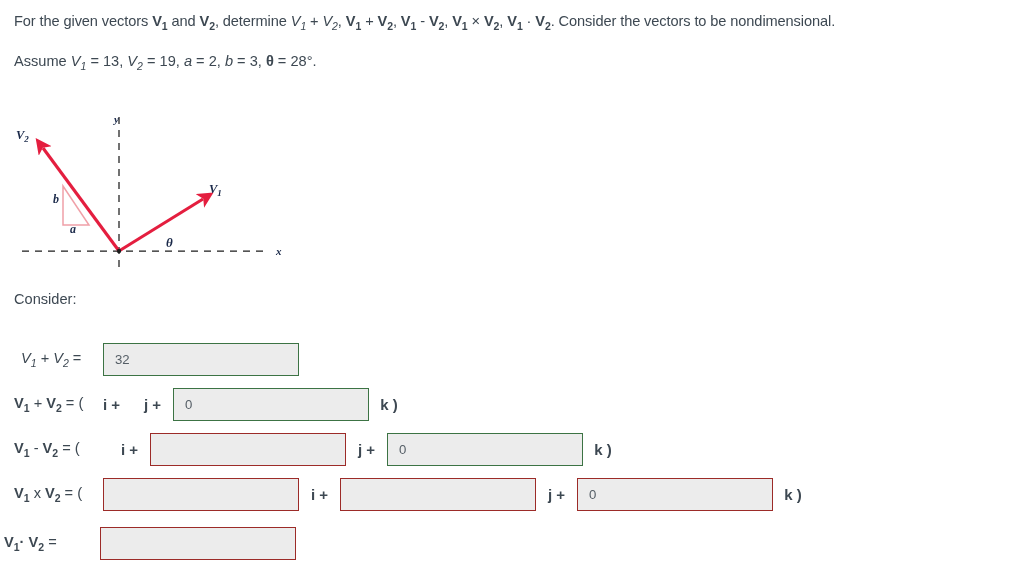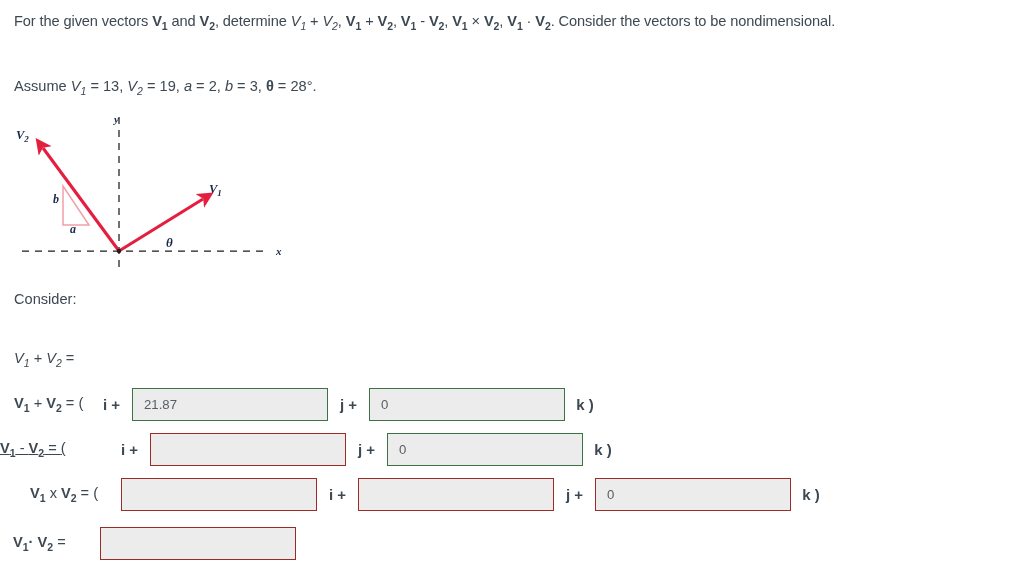--- a/index.html
+++ b/index.html
@@ -24,21 +24,21 @@
     top: 13px;
     width: 995px;
     font-size: 14.6px;
     line-height: 1.2;
     letter-spacing: -0.1px;
     white-space: nowrap;
   }
   .assume {
     position: absolute;
     left: 14px;
-    top: 78px;
+    top: 53px;
     font-size: 14.6px;
     line-height: 1.2;
     white-space: nowrap;
   }
 
   
   .vi  { font-style: italic; font-weight: 400; }
   .vb  { font-weight: 700; font-style: normal; }
   sub  { font-size: 0.72em; }
 
@@ -140,57 +140,57 @@
 
   <text x="166" y="147" font-family="'Liberation Serif', serif" font-style="italic" font-weight="700" font-size="13" fill="#1b2a4a">θ</text>
 
   <circle cx="119" cy="151" r="2.2" fill="#1d1d1d"></circle>
 </svg>
 </div>
 
 <div class="answers-label">Consider:</div>
 
 <div class="row" style="top:342px;">
-  <div class="row-label" style="width:96px; padding-left:14px; box-sizing:border-box;">
+  <div class="row-label" style="width:96px; padding-left:14px; box-sizing:border-box;margin-left:7px;">
     <span class="vi">V<sub>1</sub></span> + <span class="vi">V<sub>2</sub></span> =
   </div>
+  <div class="fld good" style="width:196px;">32</div>
 </div>
 
 <div class="row" style="top:387px;">
   <div class="row-label" style="width:91px; padding-left:14px; box-sizing:border-box;">
     <span class="vb">V<sub>1</sub></span> + <span class="vb">V<sub>2</sub></span> = <span class="paren">(</span>
   </div>
   <span class="sep" style="width:41px; text-align:center;">i +</span>
-  <div class="fld good" style="width:196px;">21.87</div>
   <span class="sep" style="width:41px; text-align:center;">j +</span>
   <div class="fld good" style="width:196px;">0</div>
   <span class="sep" style="width:40px; text-align:center;">k )</span>
 </div>
 
 <div class="row" style="top:432px;">
-  <div class="row-label" style="width:109px; box-sizing:border-box;text-decoration:underline;">
+  <div class="row-label" style="width:109px; padding-left:14px; box-sizing:border-box;">
     <span class="vb">V<sub>1</sub></span> - <span class="vb">V<sub>2</sub></span> = <span class="paren">(</span>
   </div>
   <span class="sep" style="width:41px; text-align:center;">i +</span>
   <div class="fld bad" style="width:196px;"></div>
   <span class="sep" style="width:41px; text-align:center;">j +</span>
   <div class="fld good" style="width:196px;">0</div>
   <span class="sep" style="width:40px; text-align:center;">k )</span>
 </div>
 
 <div class="row" style="top:477px;">
-  <div class="row-label" style="width:121px; padding-left:30px; box-sizing:border-box;">
+  <div class="row-label" style="width:103px; padding-left:14px; box-sizing:border-box;">
     <span class="vb">V<sub>1</sub></span> x <span class="vb">V<sub>2</sub></span> = <span class="paren">(</span>
   </div>
   <div class="fld bad" style="width:196px;"></div>
   <span class="sep" style="width:41px; text-align:center;">i +</span>
   <div class="fld bad" style="width:196px;"></div>
   <span class="sep" style="width:41px; text-align:center;">j +</span>
   <div class="fld bad" style="width:196px;">0</div>
   <span class="sep" style="width:40px; text-align:center;">k )</span>
 </div>
 
 <div class="row" style="top:526px;">
-  <div class="row-label" style="width:100px; padding-left:13px; box-sizing:border-box;">
+  <div class="row-label" style="width:100px; padding-left:4px; box-sizing:border-box;">
     <span class="vb">V<sub>1</sub></span><span class="vb">·</span> <span class="vb">V<sub>2</sub></span> =
   </div>
   <div class="fld bad" style="width:196px;"></div>
 </div>
 
 </body></html>

